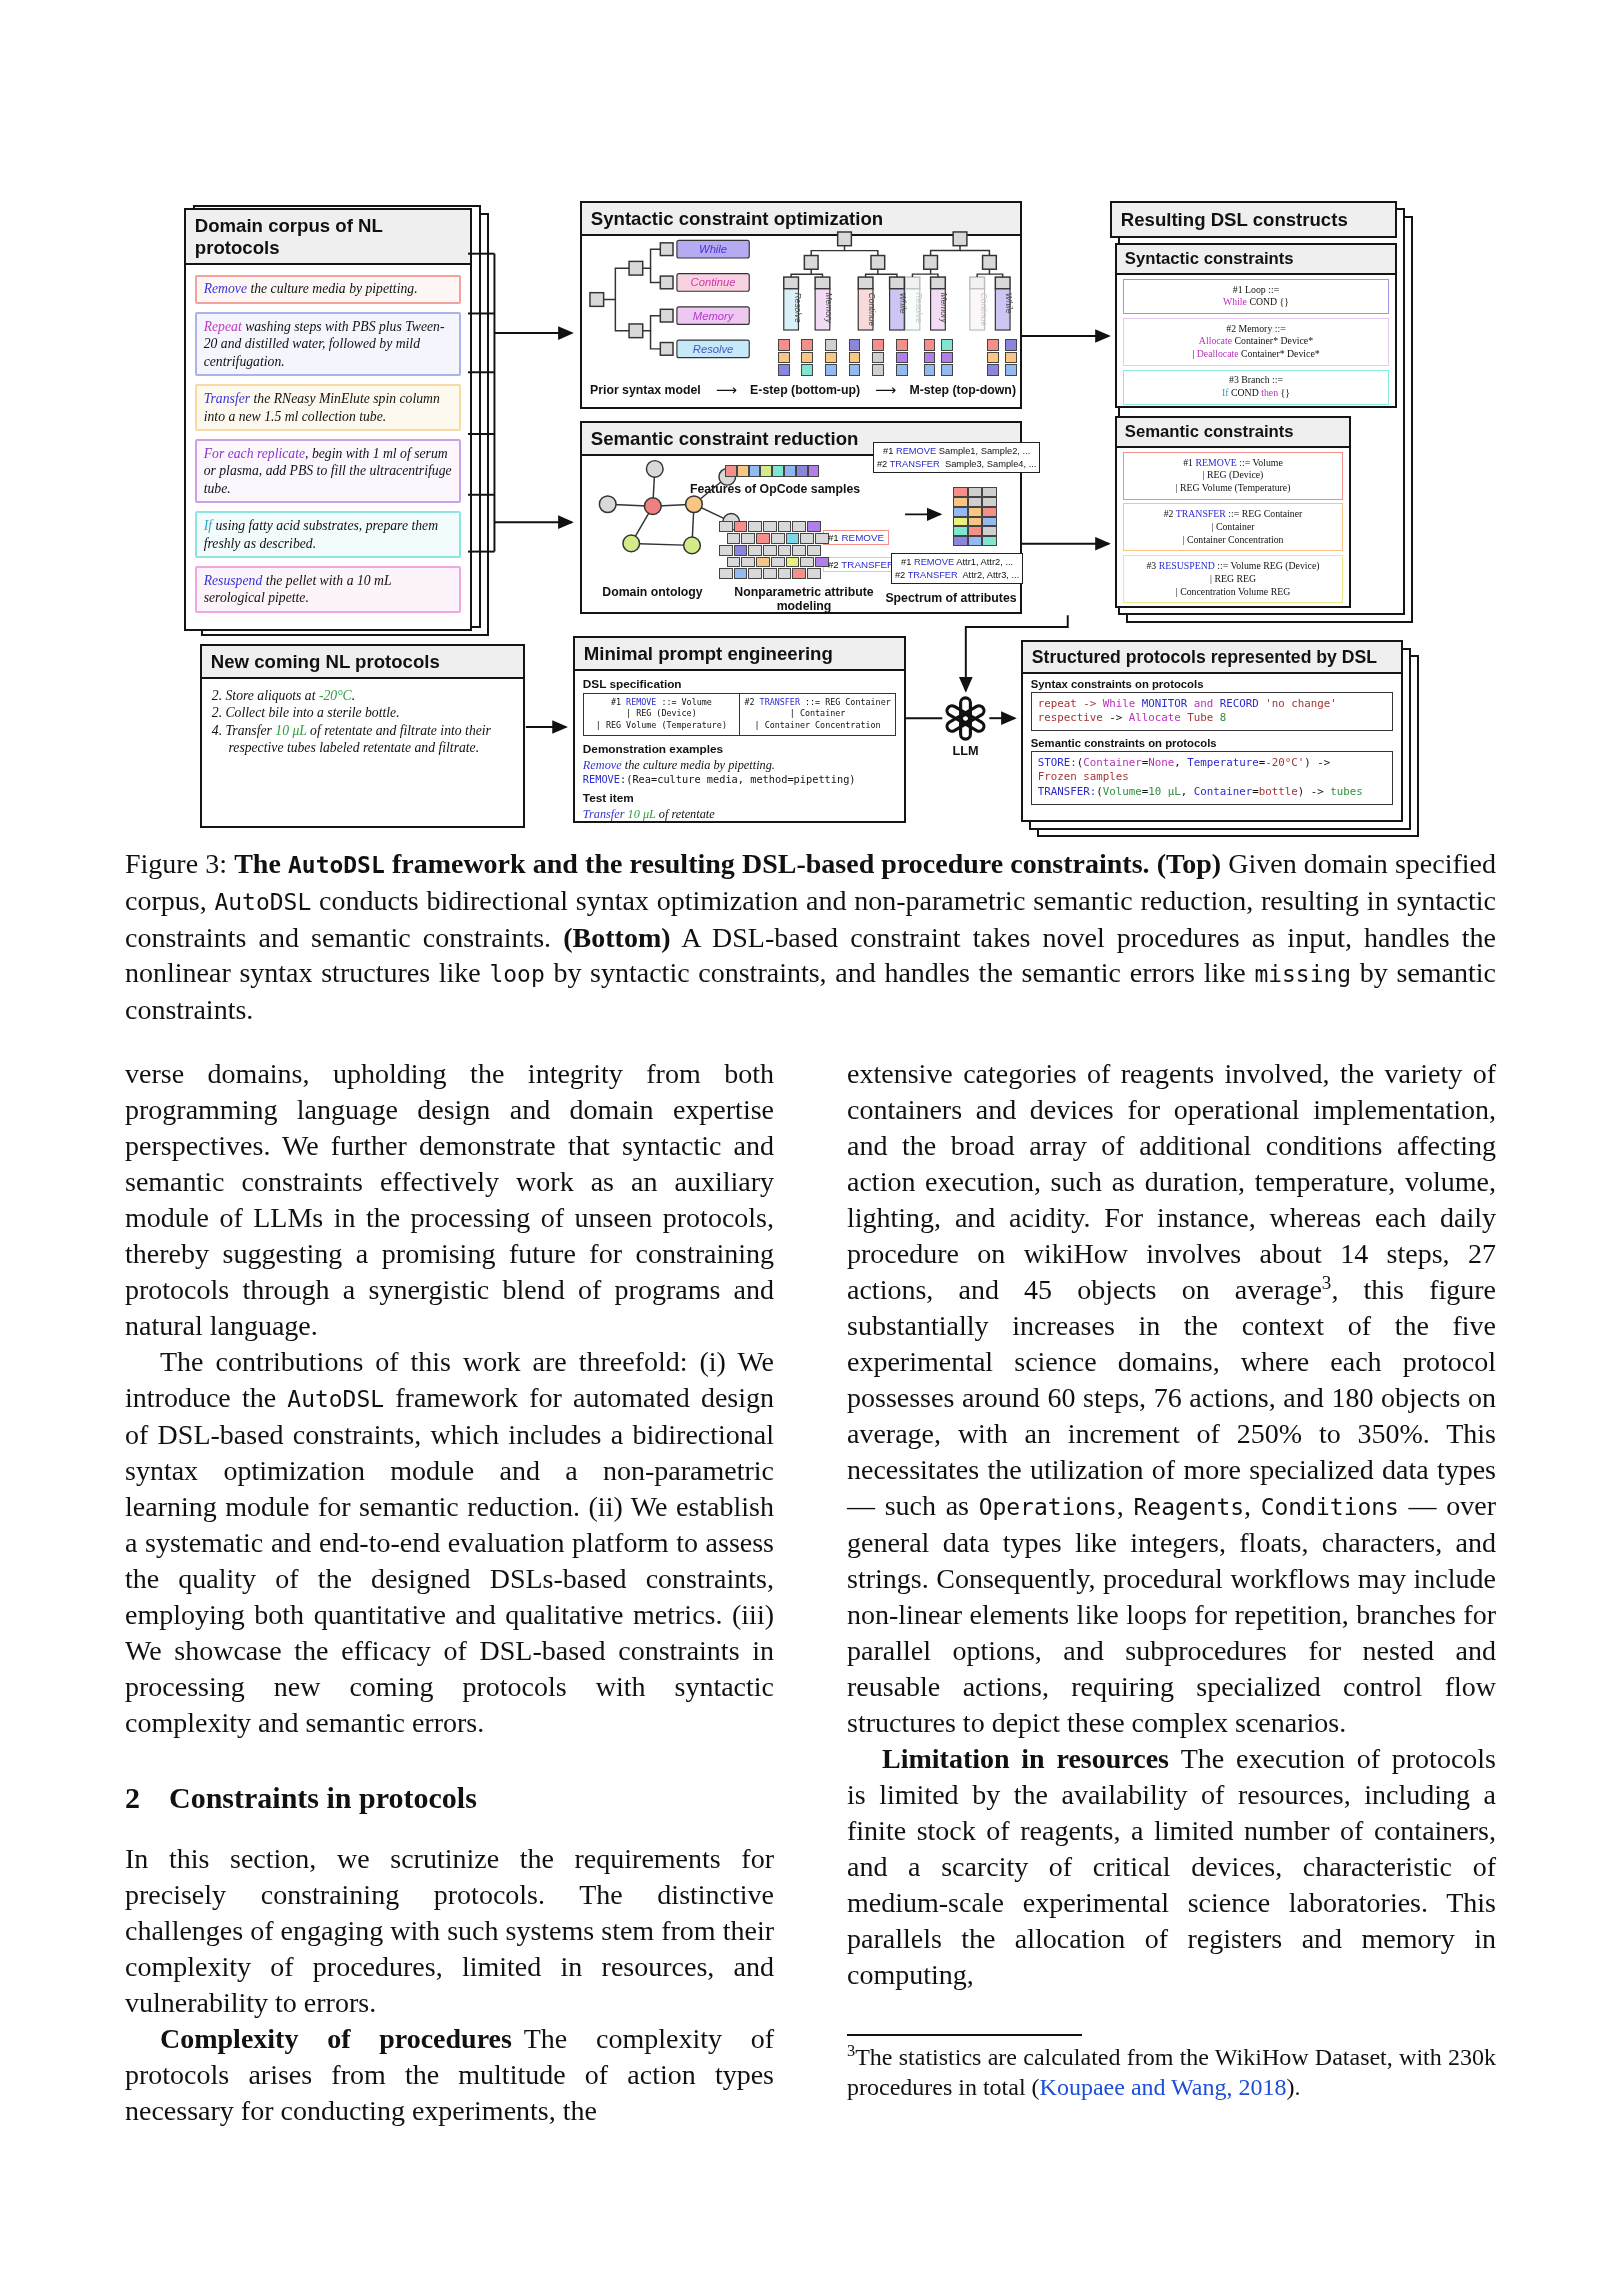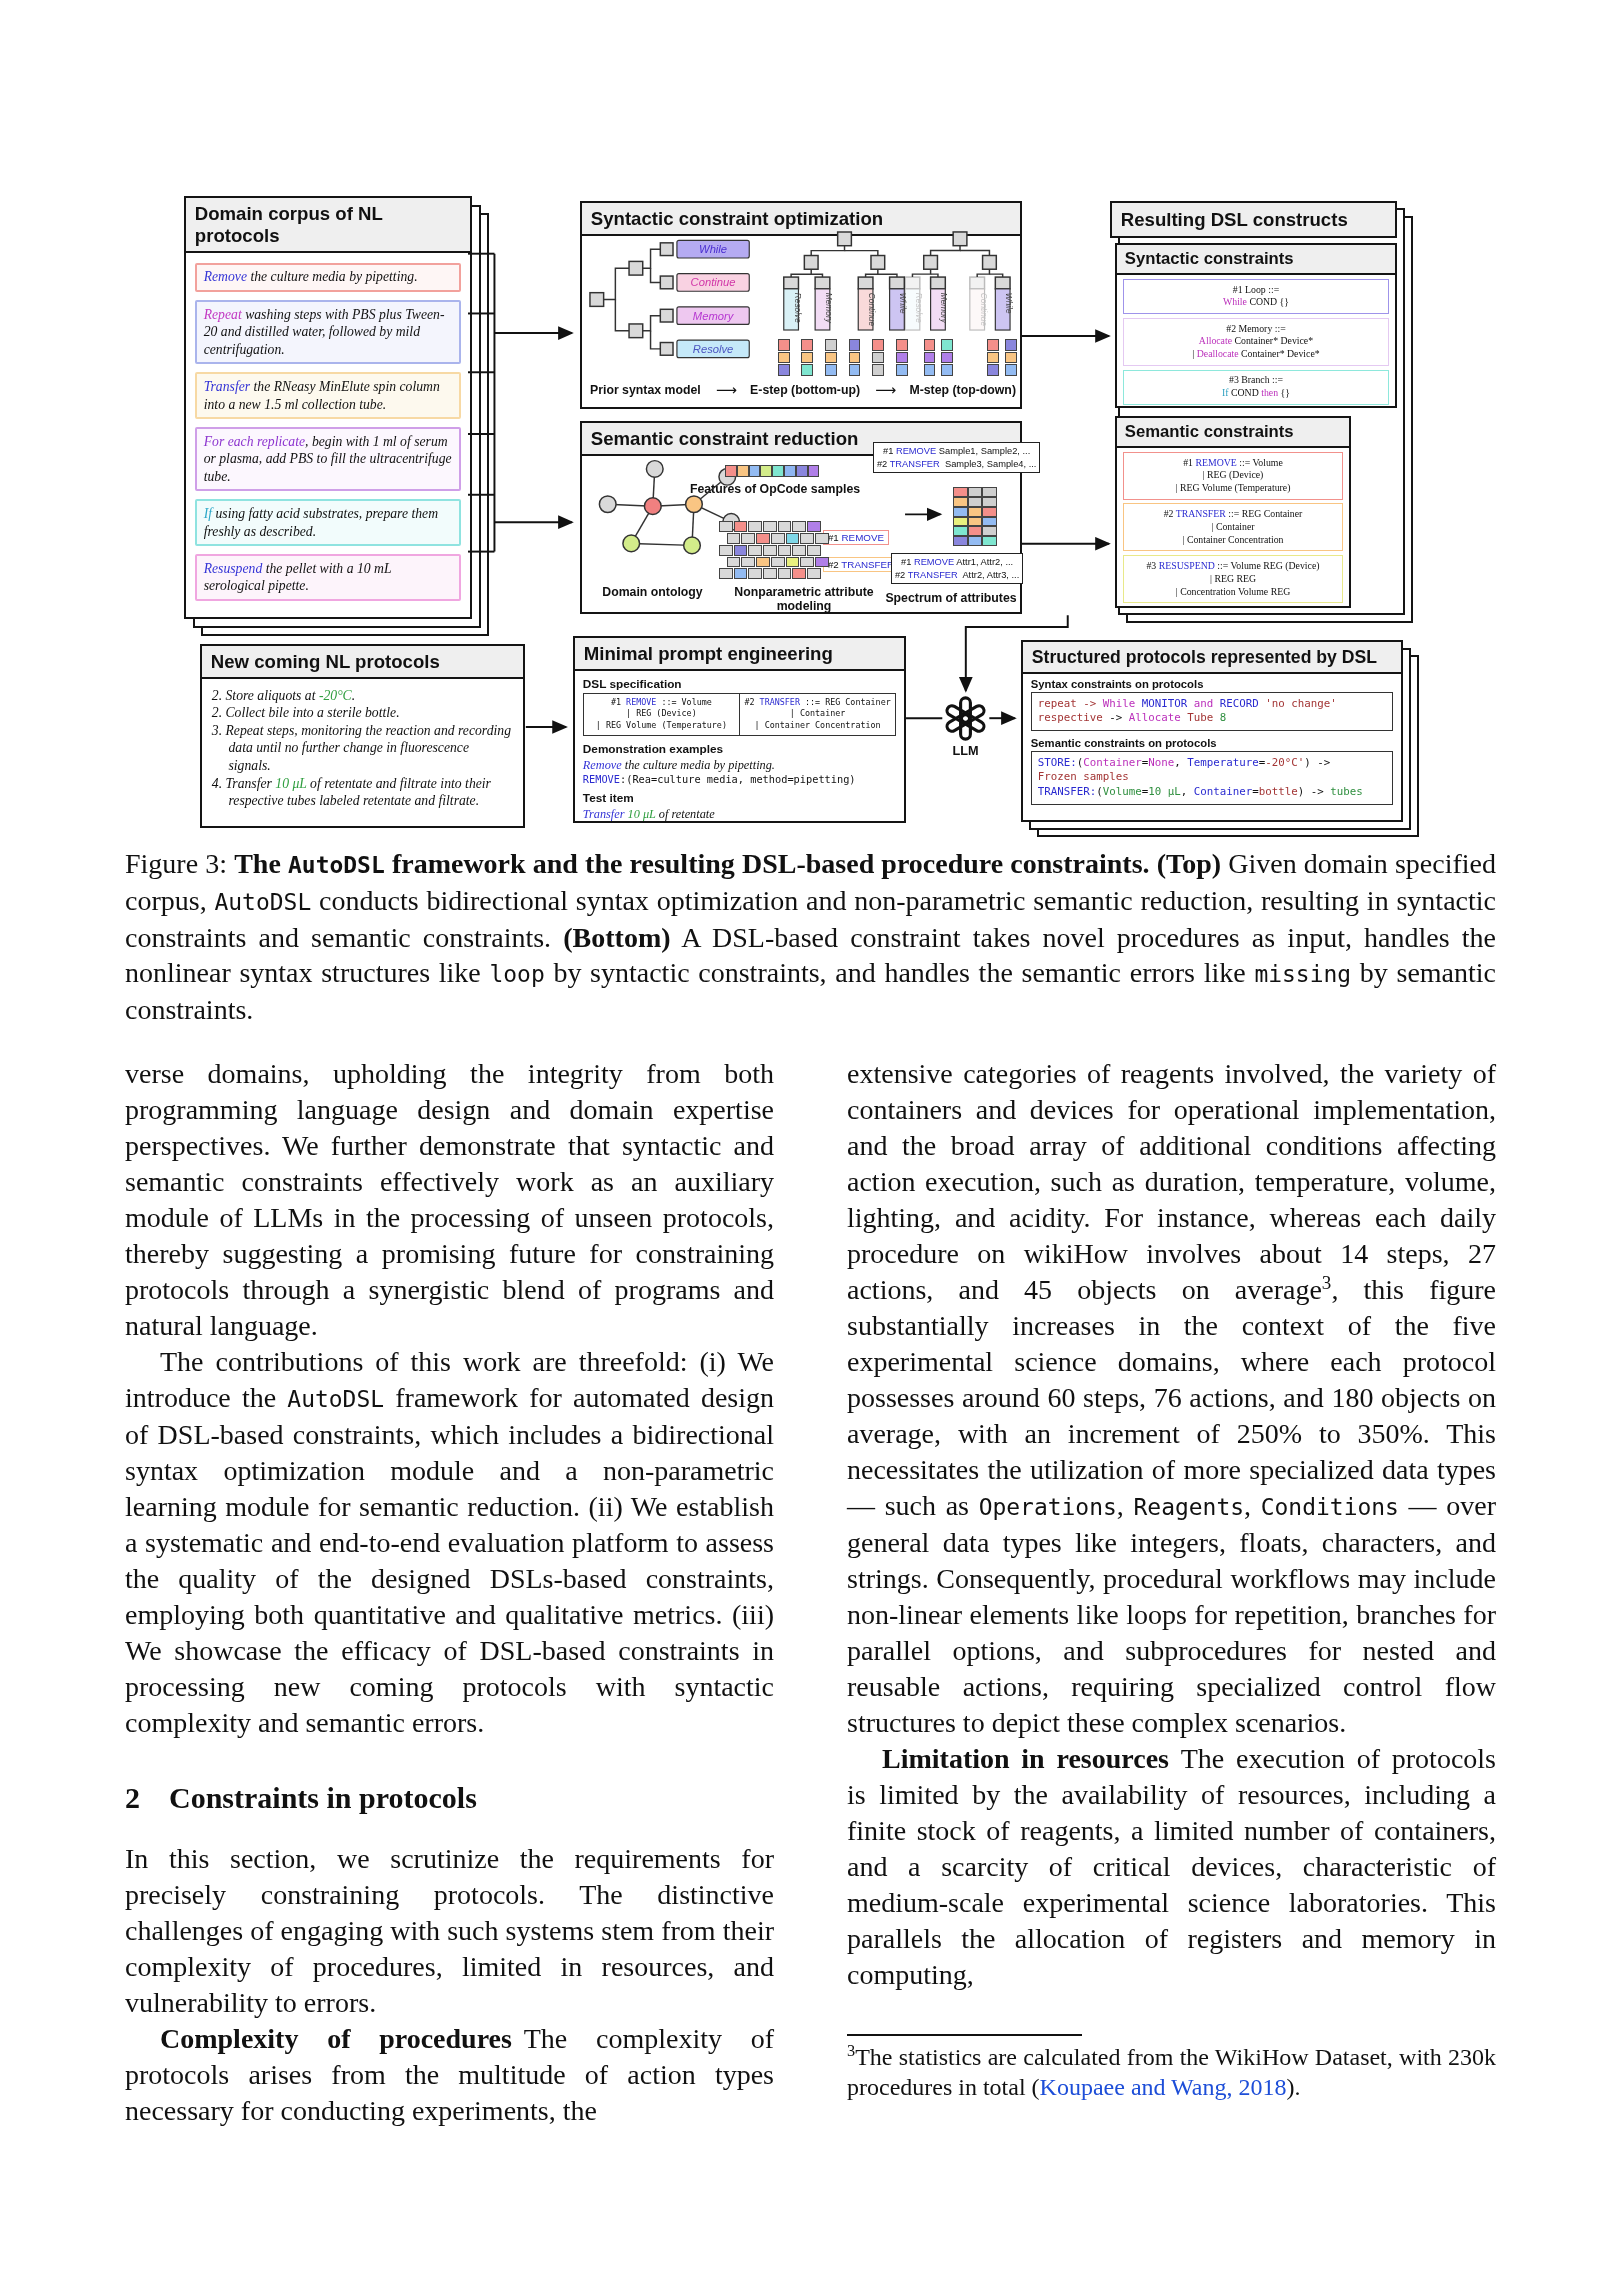--- a/index.html
+++ b/index.html
@@ -94,21 +94,21 @@
         <line x1="915" y1="208" x2="1004" y2="208" marker-end="url(#ah)"></line>
         <line x1="915" y1="420" x2="1004" y2="420" marker-end="url(#ah)"></line>
         <line x1="409" y1="607" x2="450" y2="607" marker-end="url(#ah)"></line>
         <line x1="797" y1="598" x2="834" y2="598"></line>
         <line x1="882" y1="598" x2="908" y2="598" marker-end="url(#ah)"></line>
         <polyline points="962,493 962,505 858,505 858,570" marker-end="url(#ah)"></polyline>
         <line x1="796" y1="390" x2="832" y2="390" marker-end="url(#ah)"></line>
       </g>
     </svg>
 
-    <div class="box" style="left:59px;top:64px;width:288px;height:423px">
+    <div class="box" style="left:59px;top:76px;width:288px;height:423px">
       <div class="band">Domain corpus of NL protocols</div>
       <div class="corpus-items">
         <div class="citem" style="border-color: rgb(242, 161, 156); background: rgb(254, 246, 245);"><span class="kb">Remove</span><span> the culture media by pipetting.</span></div>
         <div class="citem" style="border-color: rgb(170, 180, 236); background: rgb(244, 245, 253);"><span class="km">Repeat</span><span> washing steps with PBS plus Tween-20 and distilled water, followed by mild centrifugation.</span></div>
         <div class="citem" style="border-color: rgb(247, 217, 164); background: rgb(253, 249, 238);"><span class="kb">Transfer</span><span> the RNeasy MinElute spin column into a new 1.5 ml collection tube.</span></div>
         <div class="citem" style="border-color: rgb(207, 159, 232); background: rgb(252, 247, 254);"><span class="kp">For each replicate</span><span>, begin with 1 ml of serum or plasma, add PBS to fill the ultracentrifuge tube.</span></div>
         <div class="citem" style="border-color: rgb(143, 227, 224); background: rgb(242, 252, 252);"><span class="kc">If</span><span> using fatty acid substrates, prepare them freshly as described.</span></div>
         <div class="citem" style="border-color: rgb(240, 166, 224); background: rgb(253, 244, 251);"><span class="kb">Resuspend</span><span> the pellet with a 10 mL serological pipette.</span></div>
       </div>
     </div>
@@ -373,21 +373,20 @@
           <div class="cl"><span>| REG REG</span></div>
           <div class="cl"><span>| Concentration Volume REG</span></div>
         </div>
     </div>
 
     <div class="box" style="left:75px;top:512px;width:325px;height:184px">
       <div class="band">New coming NL protocols</div>
       <div class="nclist">
         <div class="cl"><span>2. Store aliquots at </span><span class="g">-20°C</span><span>.</span></div>
         <div class="cl"><span>2. Collect bile into a sterile bottle.</span></div>
-        <div class="cl"><span>3. Repeat steps, monitoring the reaction and recording data until no further change in fluorescence signals.</span></div>
         <div class="cl"><span>4. Transfer </span><span class="g">10 μL</span><span> of retentate and filtrate into their respective tubes labeled retentate and filtrate.</span></div>
       </div>
     </div>
 
     <div class="box" style="left:448px;top:504px;width:333px;height:187px">
       <div class="band">Minimal prompt engineering</div>
       <div class="inlabel">DSL specification</div>
       <div class="speccode">
         <div>
             <div class="cl"><span>#1 </span><span class="mb">REMOVE</span><span> ::= Volume</span></div>

